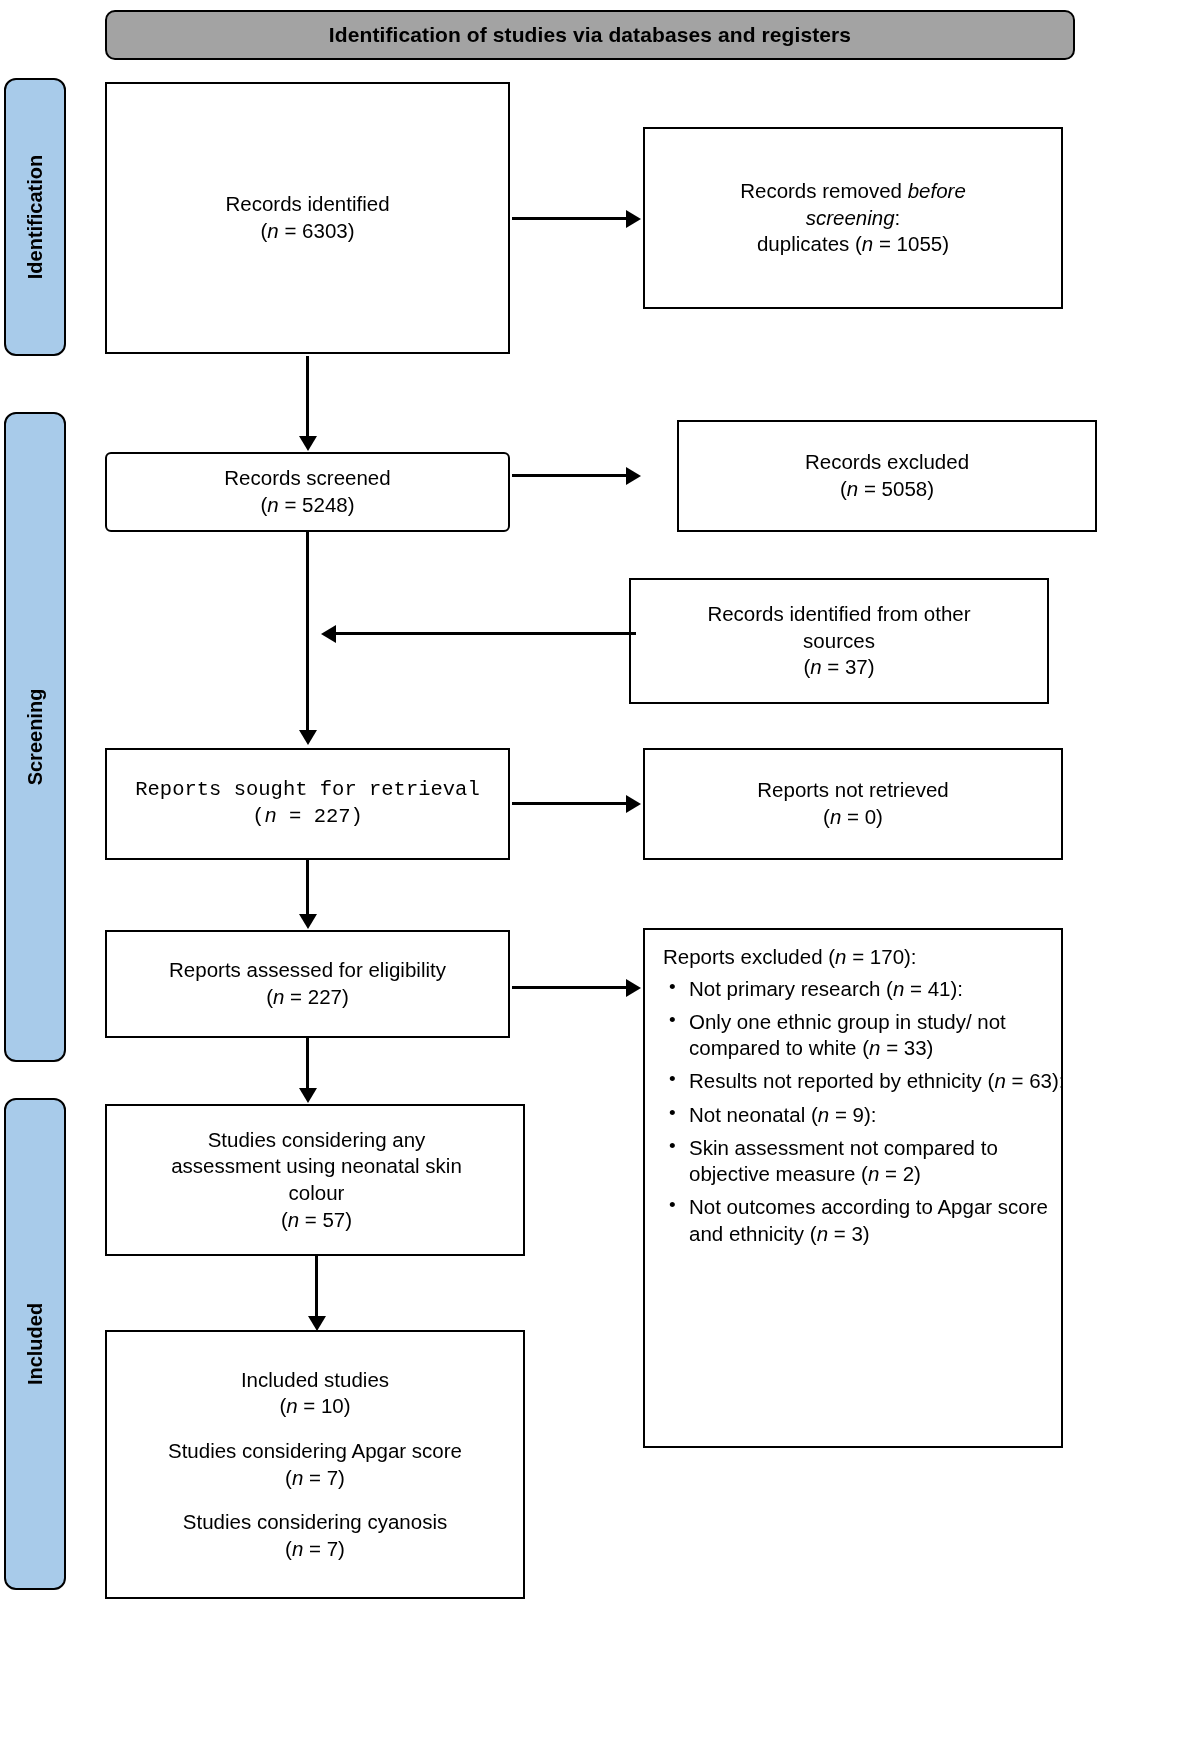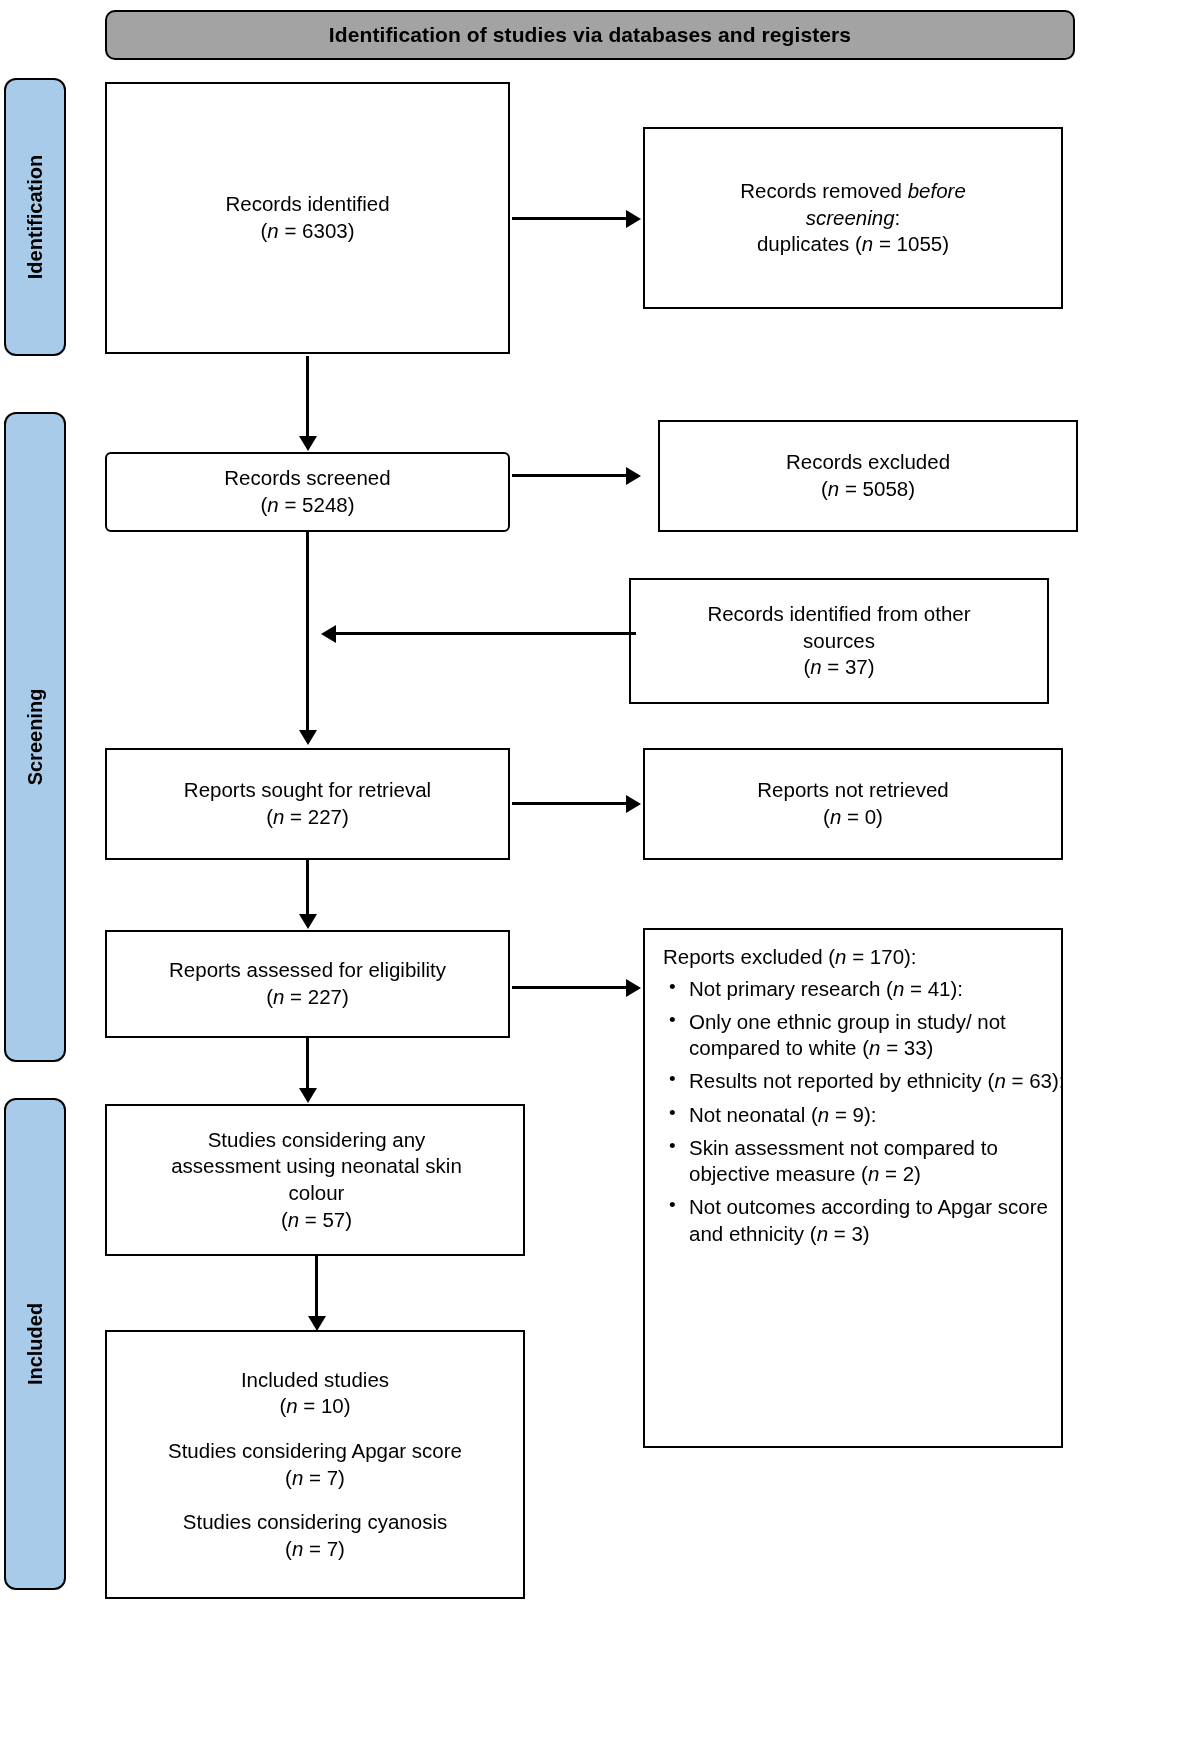--- a/index.html
+++ b/index.html
@@ -174,41 +174,41 @@
   <div class="arrow-right" style="left:626px; top:210px;"></div>
 
   <div class="vline" style="left:306px; top:356px; height:82px;"></div>
   <div class="arrow-down" style="left:299px; top:436px;"></div>
 
   <div class="box" style="left:105px; top:452px; width:405px; height:80px;border-radius:6px;">
     <span class="line">Records screened</span>
     <span class="line">(<em>n</em> = 5248)</span>
   </div>
 
-  <div class="box" style="left:658px; top:420px; width:420px; height:112px;">
+  <div class="box" style="left:677px; top:420px; width:420px; height:112px;">
     <span class="line">Records excluded</span>
     <span class="line">(<em>n</em> = 5058)</span>
   </div>
 
   <div class="hline" style="left:512px; top:474px; width:116px;"></div>
   <div class="arrow-right" style="left:626px; top:467px;"></div>
 
   <div class="box" style="left:629px; top:578px; width:420px; height:126px;">
     <span class="line">Records identified from other</span>
     <span class="line">sources</span>
     <span class="line">(<em>n</em> = 37)</span>
   </div>
 
   <div class="hline" style="left:336px; top:632px; width:300px;"></div>
   <div class="arrow-left" style="left:321px; top:625px;"></div>
 
   <div class="vline" style="left:306px; top:532px; height:200px;"></div>
   <div class="arrow-down" style="left:299px; top:730px;"></div>
 
-  <div class="box" style="left:105px; top:748px; width:405px; height:112px;">
+  <div class="box" style="left:105px; top:748px; width:405px; height:112px;font-family:Liberation Mono, monospace;">
     <span class="line">Reports sought for retrieval</span>
     <span class="line">(<em>n</em> = 227)</span>
   </div>
 
   <div class="box" style="left:643px; top:748px; width:420px; height:112px;">
     <span class="line">Reports not retrieved</span>
     <span class="line">(<em>n</em> = 0)</span>
   </div>
 
   <div class="hline" style="left:512px; top:802px; width:116px;"></div>

